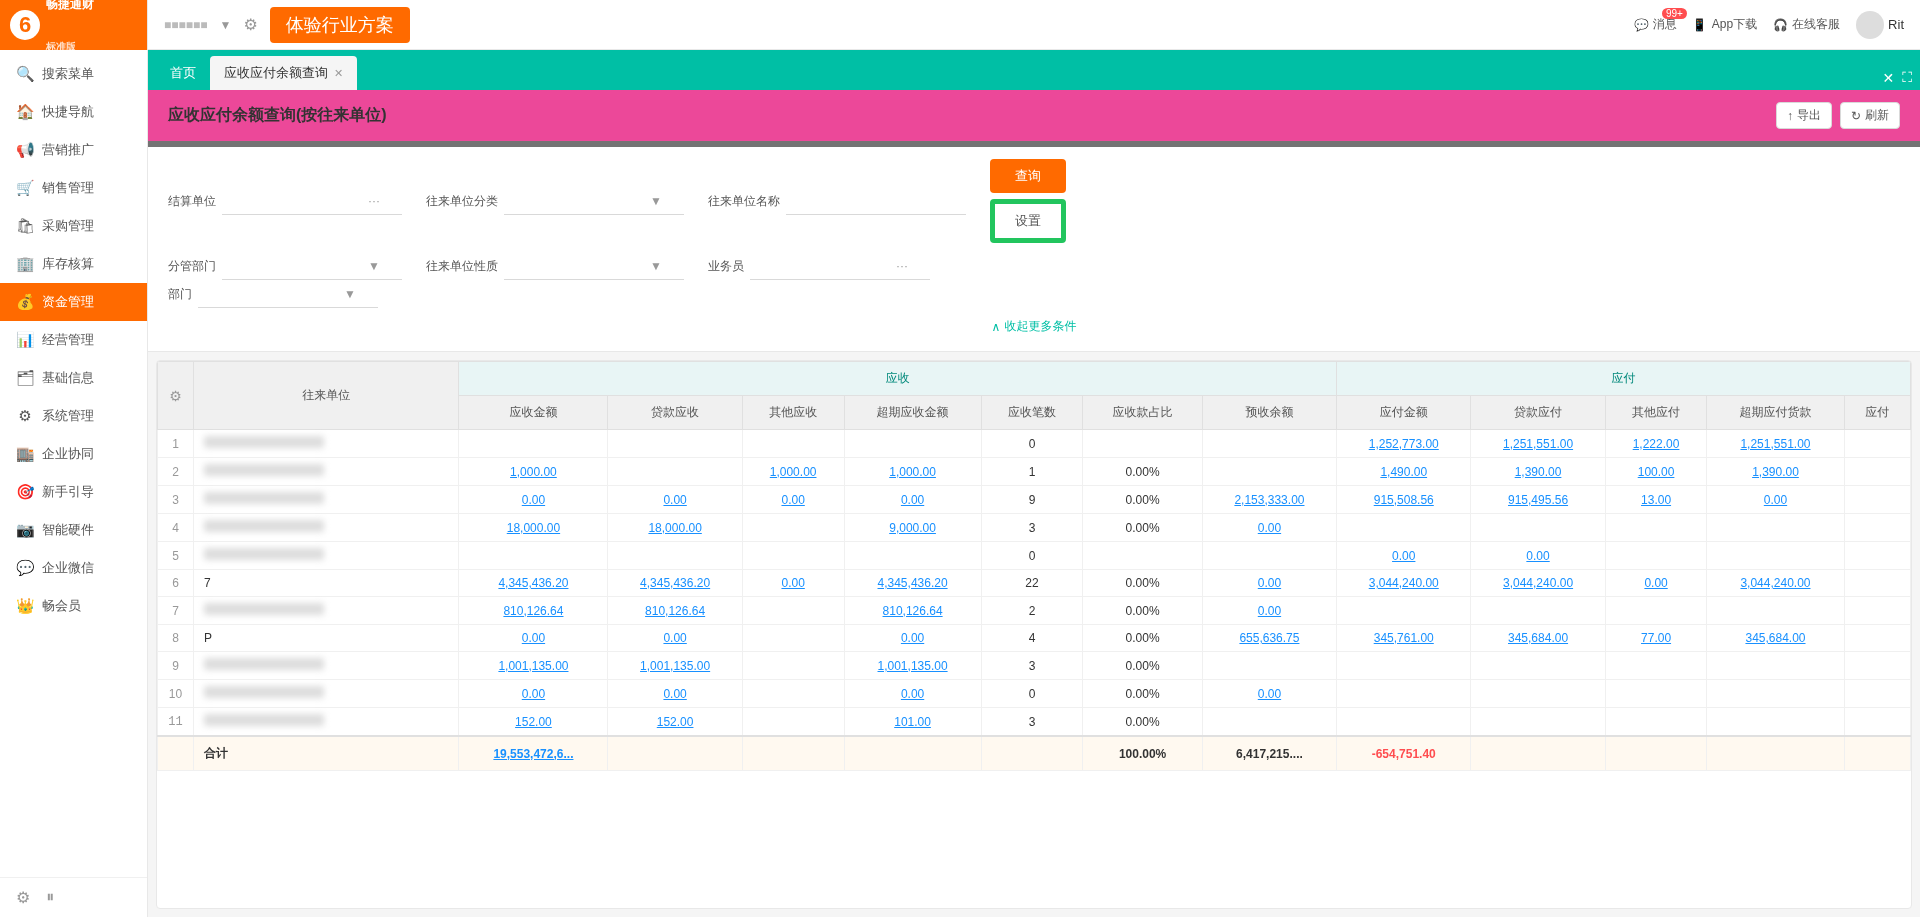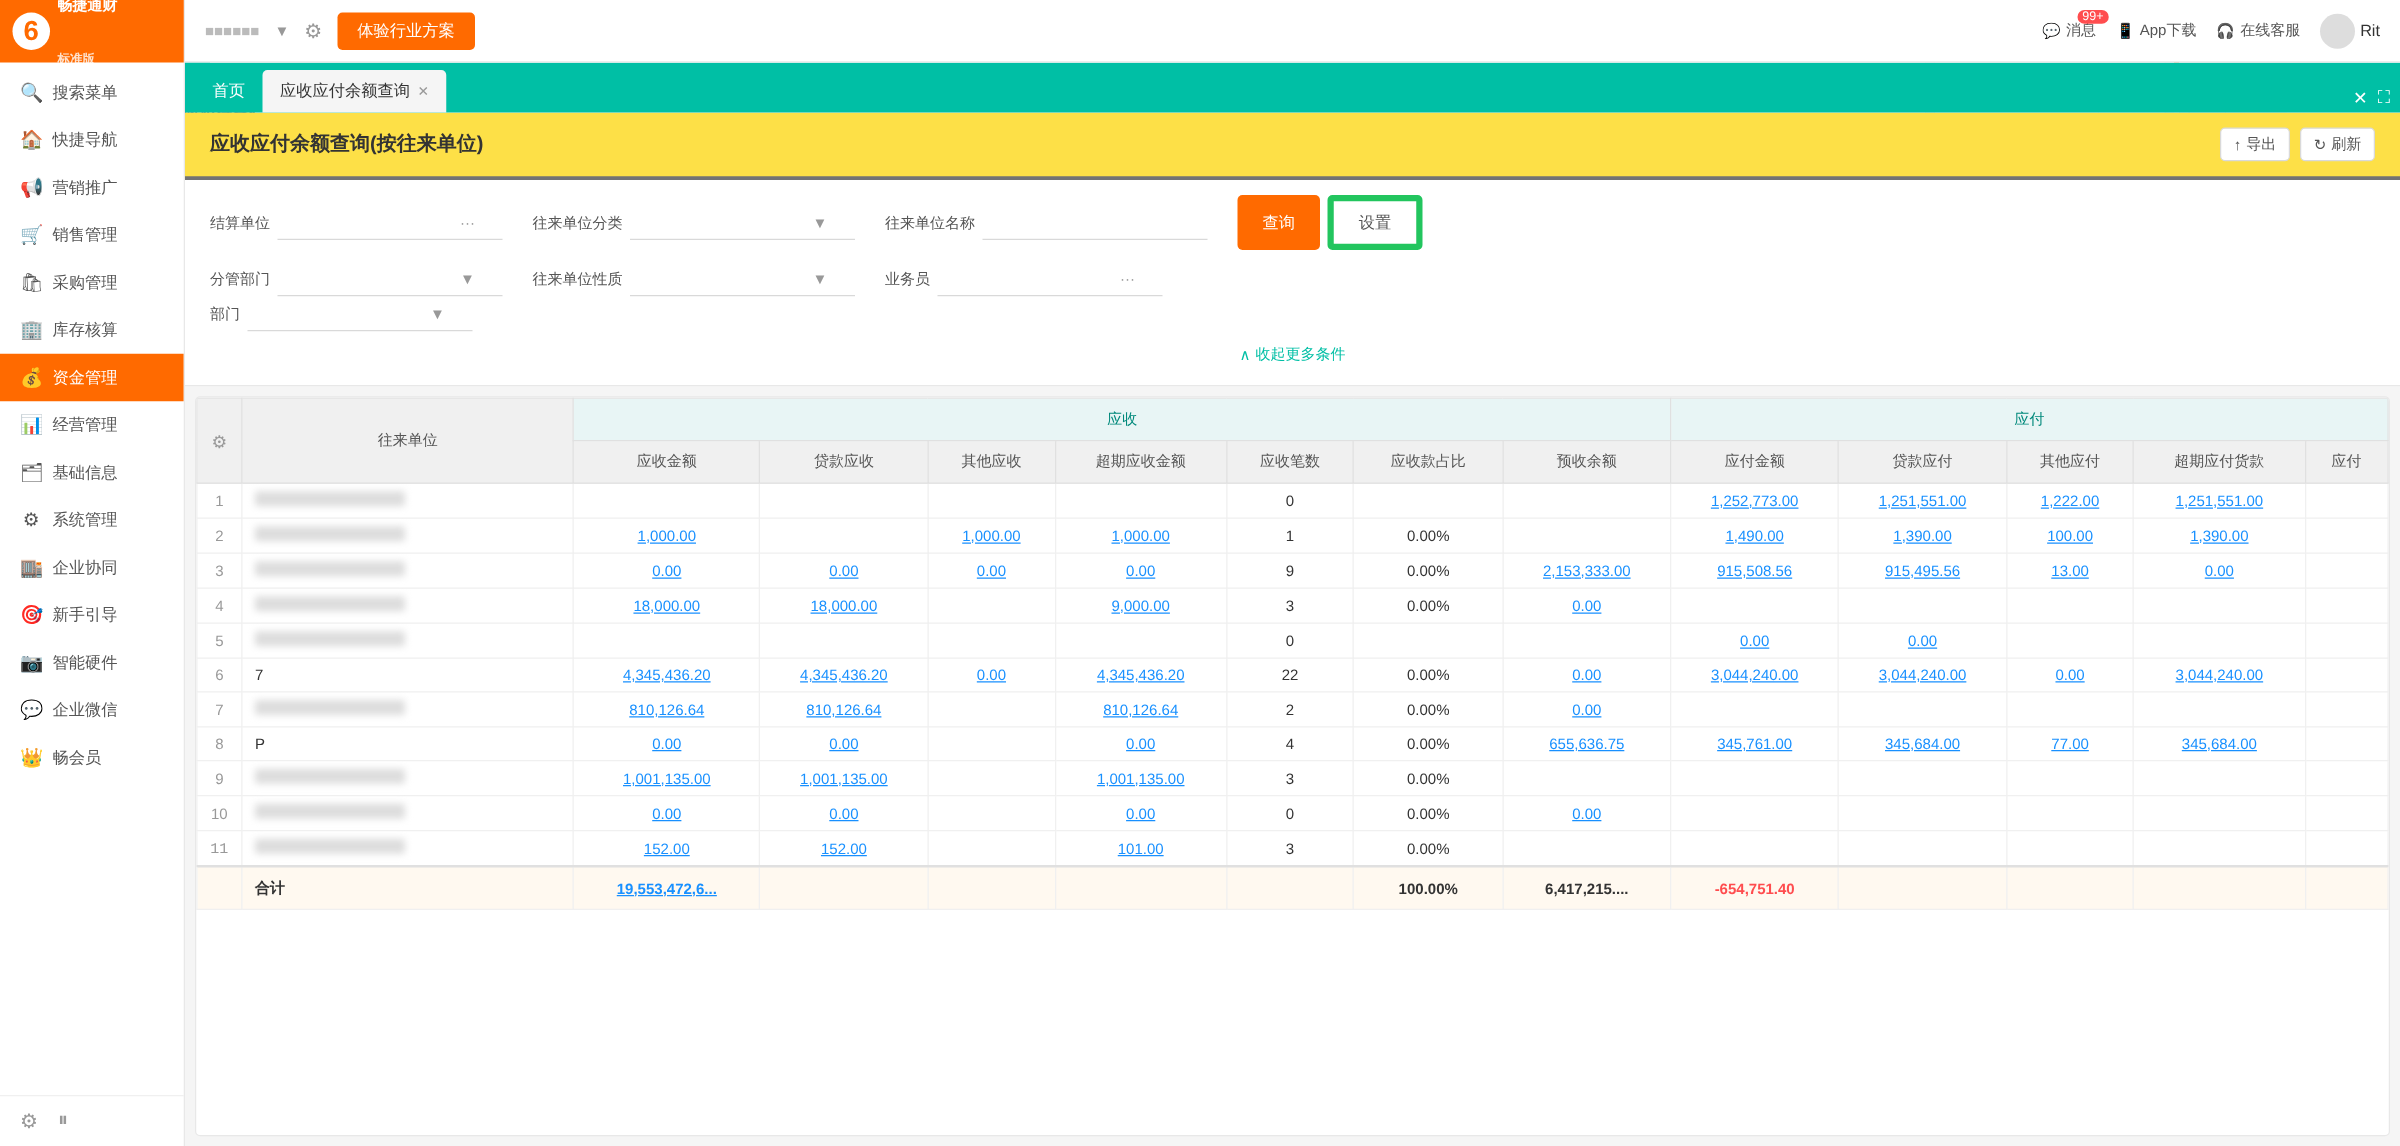--- a/index.html
+++ b/index.html
@@ -33,21 +33,21 @@
       position: fixed; left: 148px; top: 0; right: 0; height: 50px;
       background: #fff; border-bottom: 1px solid #e8e8e8;
       display: flex; align-items: center; padding: 0 16px; gap: 12px;
       z-index: 99;
     }
     .header-breadcrumb { color: #999; font-size: 12px; display: flex; align-items: center; gap: 4px; }
     .header-nav-arrow { color: #999; cursor: pointer; }
     .header-gear { color: #999; cursor: pointer; font-size: 16px; }
     .header-solution-btn {
       background: #ff6a00; color: white; border: none; padding: 6px 16px;
-      border-radius: 4px; font-size: 13px; cursor: pointer;
+      border-radius: 4px; font-size: 18px; cursor: pointer;
     }
     .header-right { margin-left: auto; display: flex; align-items: center; gap: 16px; color: #555; }
     .header-badge { position: relative; display: flex; align-items: center; gap: 4px; cursor: pointer; }
     .badge-num { 
       position: absolute; top: -8px; right: -10px; background: #ff4d4f; color: white; 
       font-size: 10px; padding: 0 4px; border-radius: 8px; min-width: 18px; text-align: center;
     }
     .header-user { color: #333; font-size: 13px; display: flex; align-items: center; gap: 4px; }
     .user-avatar { width: 28px; height: 28px; border-radius: 50%; background: #ddd; }
 
@@ -66,22 +66,22 @@
     .tab-item.home-tab { color: white; }
 
     
     .main-content {
       position: fixed; left: 148px; top: 90px; right: 0; bottom: 0;
       background: #f5f5f5; overflow: hidden; display: flex; flex-direction: column;
     }
 
     
     .page-header {
-      background: #fde047; padding: 12px 20px; display: flex; align-items: center;
-      justify-content: space-between; border-bottom: 3px solid #737373;
+      background: #ec4899; padding: 12px 20px; display: flex; align-items: center;
+      justify-content: space-between; border-bottom: 6px solid #737373;
     }
     .page-title { font-size: 16px; font-weight: bold; color: #333; }
     .page-actions { display: flex; gap: 8px; }
     .action-btn {
       display: flex; align-items: center; gap: 4px; padding: 4px 10px;
       border: 1px solid #d9d9d9; border-radius: 4px; cursor: pointer;
       background: white; color: #555; font-size: 12px;
     }
 
     
@@ -315,21 +315,21 @@
               <input class="filter-input" style="border: none; width: 140px; outline: none;">
               <span style="color:#999; cursor:pointer;">▼</span>
             </div>
           </div>
           <div class="filter-field">
             <span class="filter-field-label">往来单位名称</span>
             <div style="display:flex; align-items:center; gap:2px; border-bottom:1px solid #d9d9d9; min-width:180px; padding:2px 4px;">
               <input class="filter-input" style="border: none; width: 140px; outline: none;">
             </div>
           </div>
-          <div style="display:flex; flex-direction:row; gap:6px;">
+          <div style="display:flex; flex-direction:column; gap:6px;">
             <button class="query-btn">查询</button>
             <button class="set-btn">设置</button>
           </div>
         </div>
 
         <div style="display:flex; align-items:center; gap:24px; margin-bottom:1px; flex-wrap:wrap;">
           <div class="filter-field">
             <span class="filter-field-label">分管部门</span>
             <div style="display:flex; align-items:center; gap:2px; border-bottom:1px solid #d9d9d9; min-width:180px; padding:2px 4px;">
               <input class="filter-input" style="border: none; width: 140px; outline: none;">

